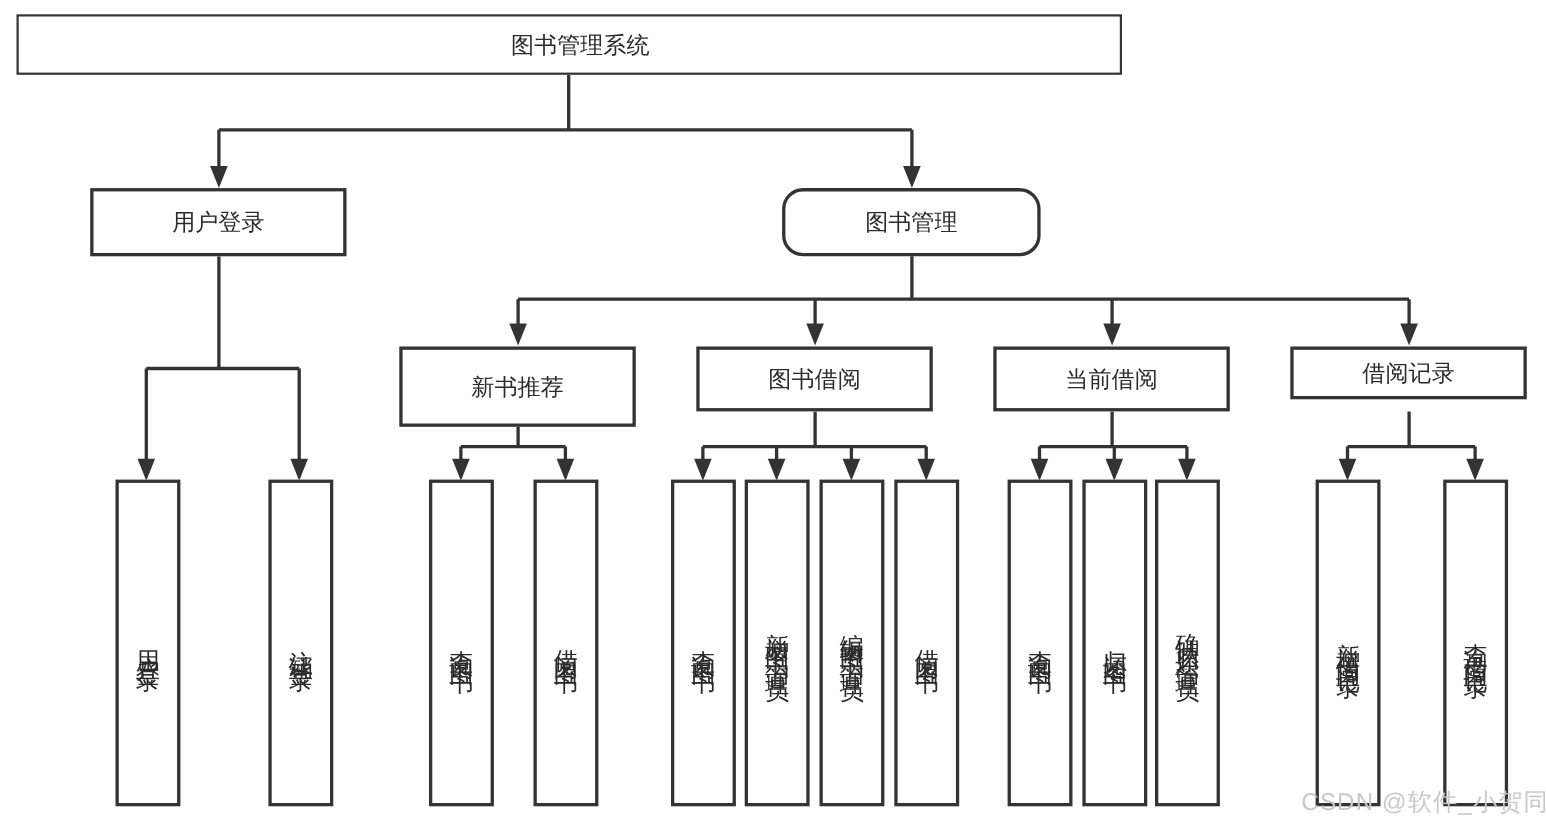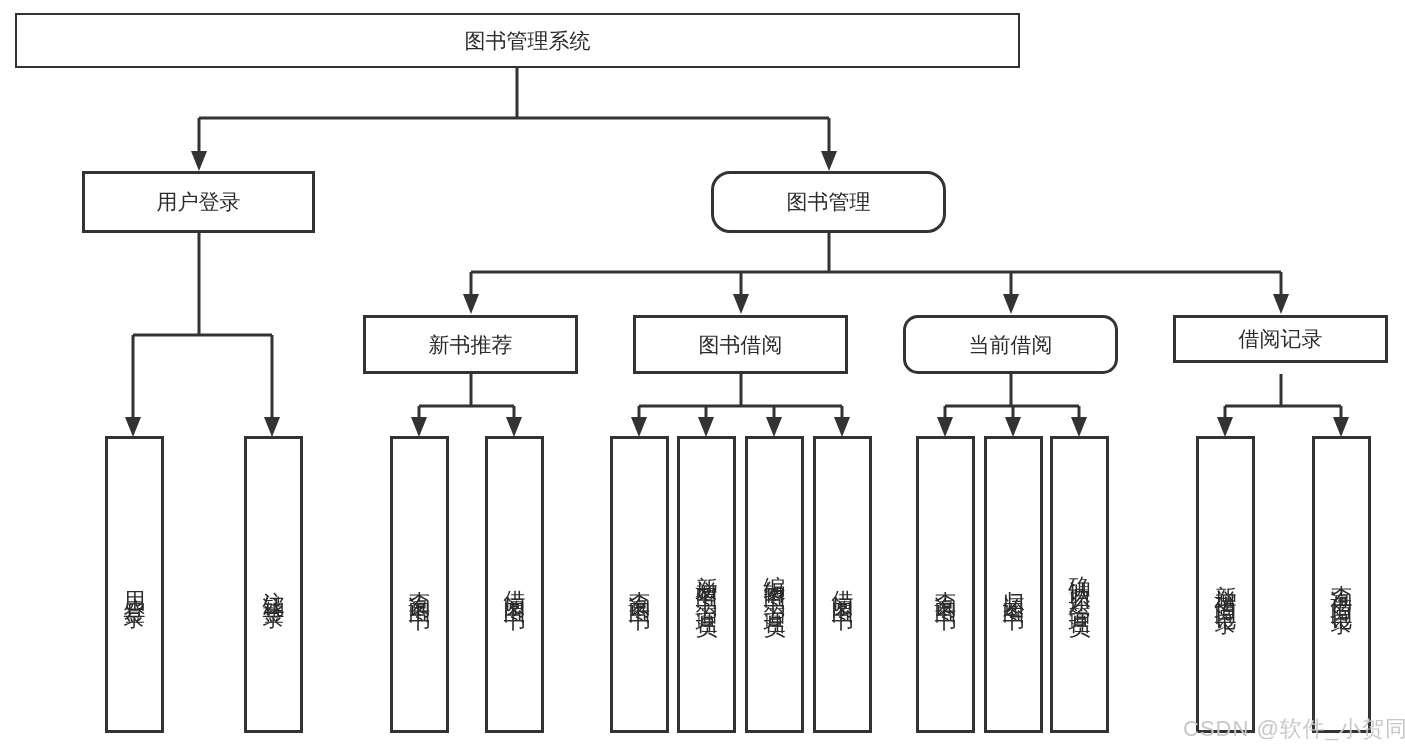--- a/index.html
+++ b/index.html
@@ -112,23 +112,23 @@
       <polygon points="1217,417 1233,417 1225,437"></polygon>
       <polygon points="1333,417 1349,417 1341,437"></polygon>
     </g>
   </svg>
 
   <div class="node root" style="left:15px; top:13px; width:1005px; height:55px;">图书管理系统</div>
 
   <div class="node branch" style="left:82px; top:171px; width:233px; height:62px;">用户登录</div>
   <div class="node branch" style="left:711px; top:171px; width:235px; height:62px;border-radius:19px;">图书管理</div>
 
-  <div class="node branch" style="left:363px; top:315px; width:215px; height:59px;">新书推荐</div>
+  <div class="node branch" style="left:363px; top:315px; width:215px; height:73px;">新书推荐</div>
   <div class="node branch" style="left:633px; top:315px; width:215px; height:59px;text-align:right;">图书借阅</div>
-  <div class="node branch" style="left:903px; top:315px; width:215px; height:59px;border-radius:15px;">当前借阅</div>
+  <div class="node branch" style="left:903px; top:315px; width:215px; height:59px;">当前借阅</div>
   <div class="node branch" style="left:1173px; top:315px; width:215px; height:48px;">借阅记录</div>
 
   <div class="node leaf" style="left:105px; top:436px; width:59px; height:297px;">
     <span class="vtext">用户登录</span>
   </div>
   <div class="node leaf" style="left:244px; top:436px; width:59px; height:297px;">
     <span class="vtext">注销登录</span>
   </div>
 
   <div class="node leaf" style="left:390px; top:436px; width:59px; height:297px;">

